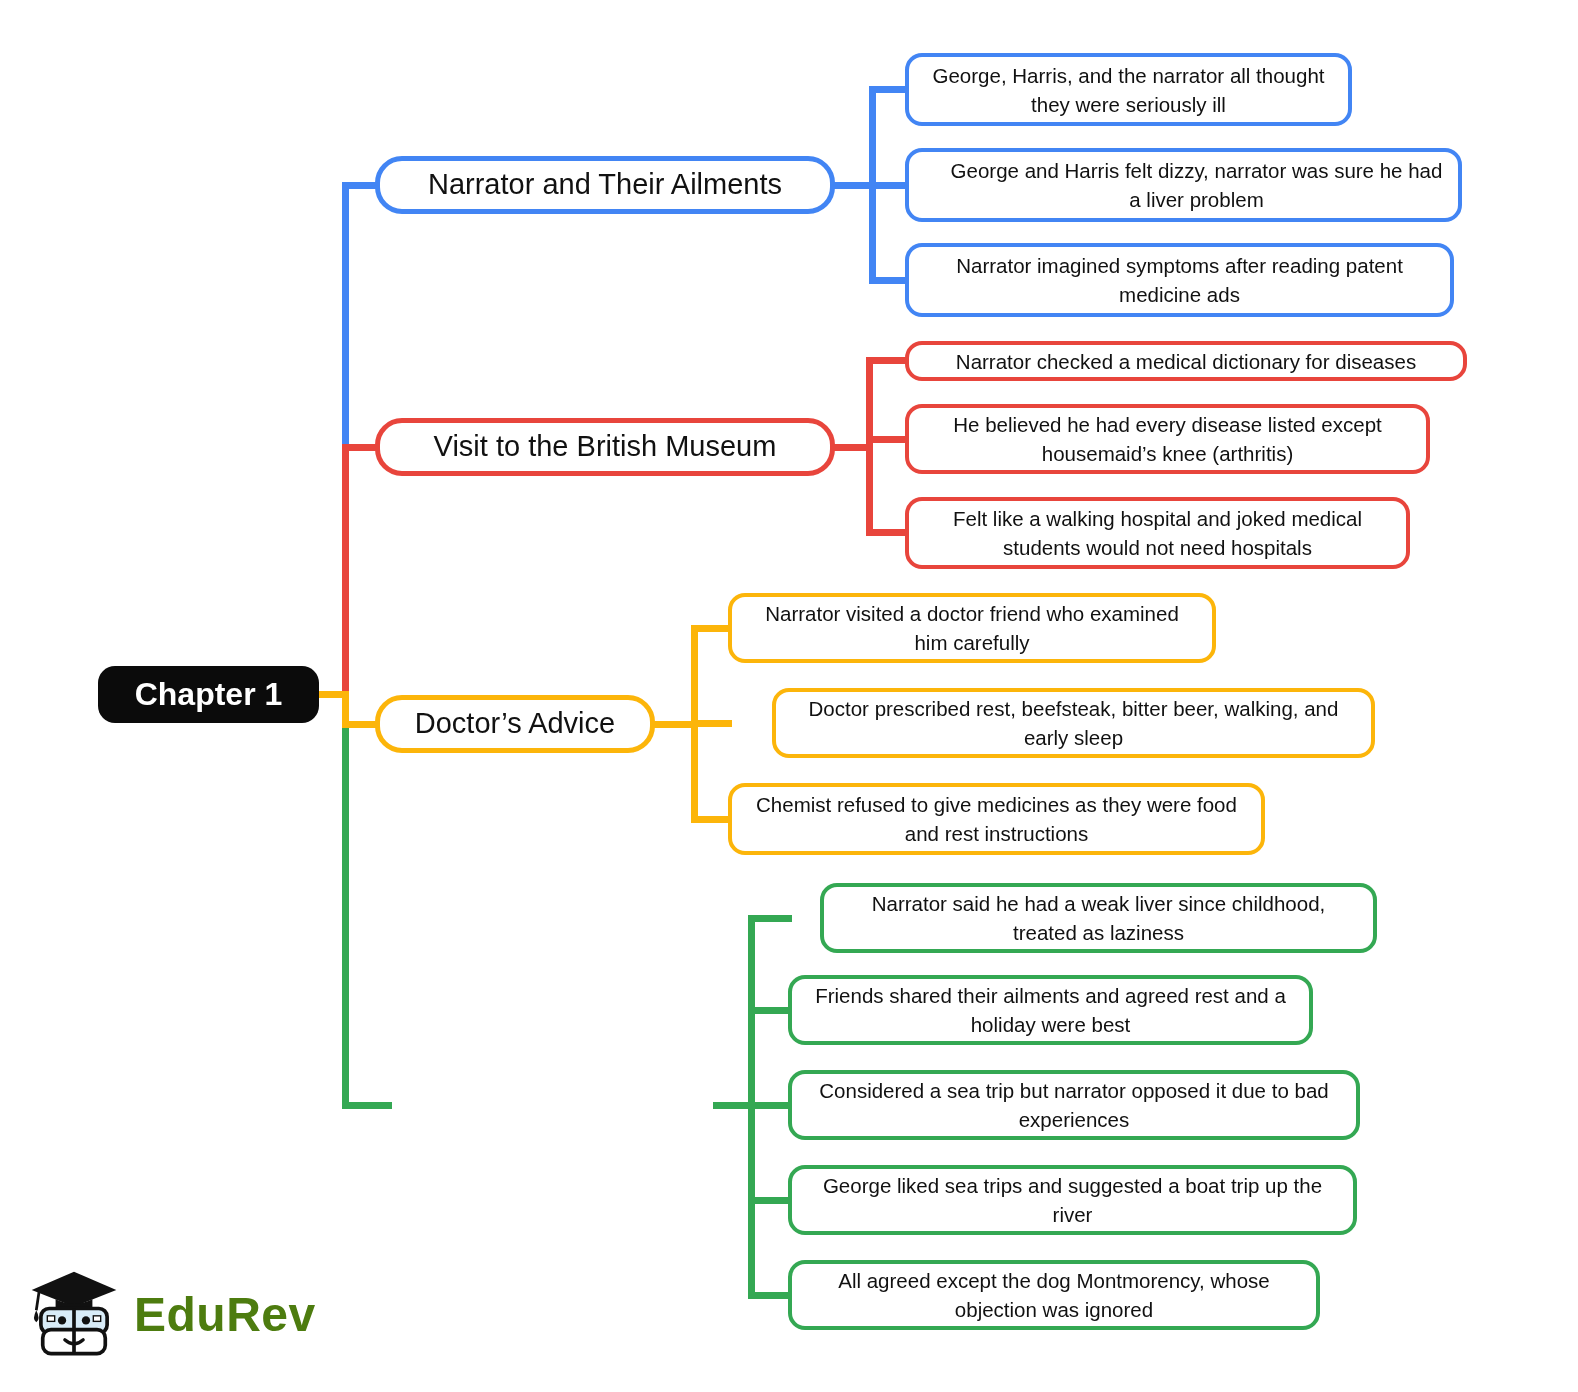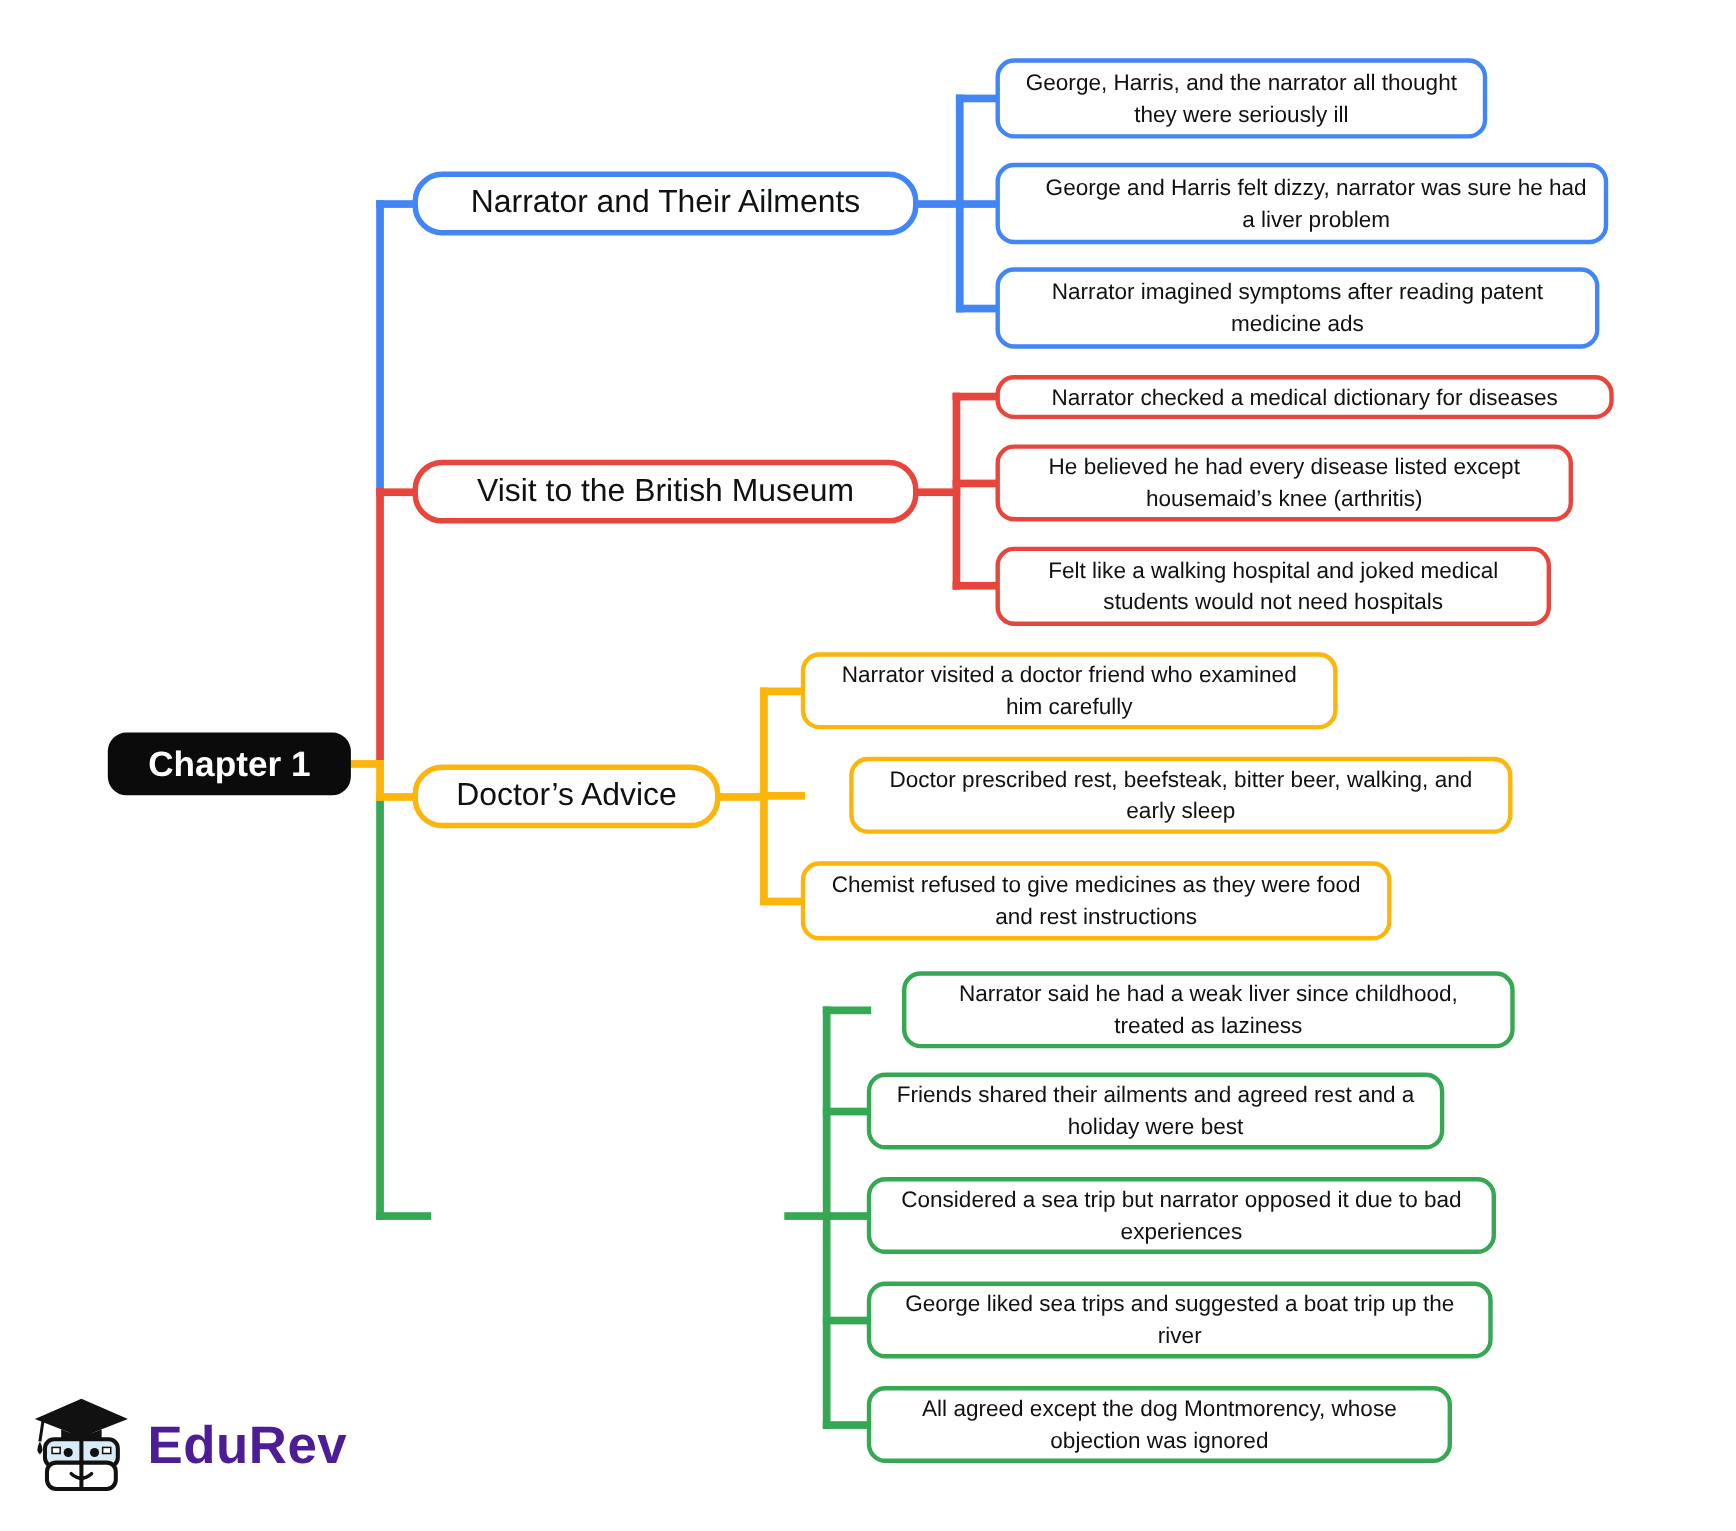--- a/index.html
+++ b/index.html
@@ -69,21 +69,21 @@
   .logo {
     position: absolute;
     left: 28px; top: 1268px;
     display: flex;
     align-items: center;
     gap: 14px;
   }
   .logo-text {
     font-size: 48px;
     font-weight: bold;
-    color: #4c1d95;
+    color: #4d7c0f;
     letter-spacing: 0.5px;
   }
 </style>
 </head>
 <body>
 
 <div class="canvas">
 
   <div class="seg v c-blue" style="left:342px; top:182px;  height:266px;"></div>
   <div class="seg v c-red" style="left:342px; top:444px;  height:254px;"></div>

